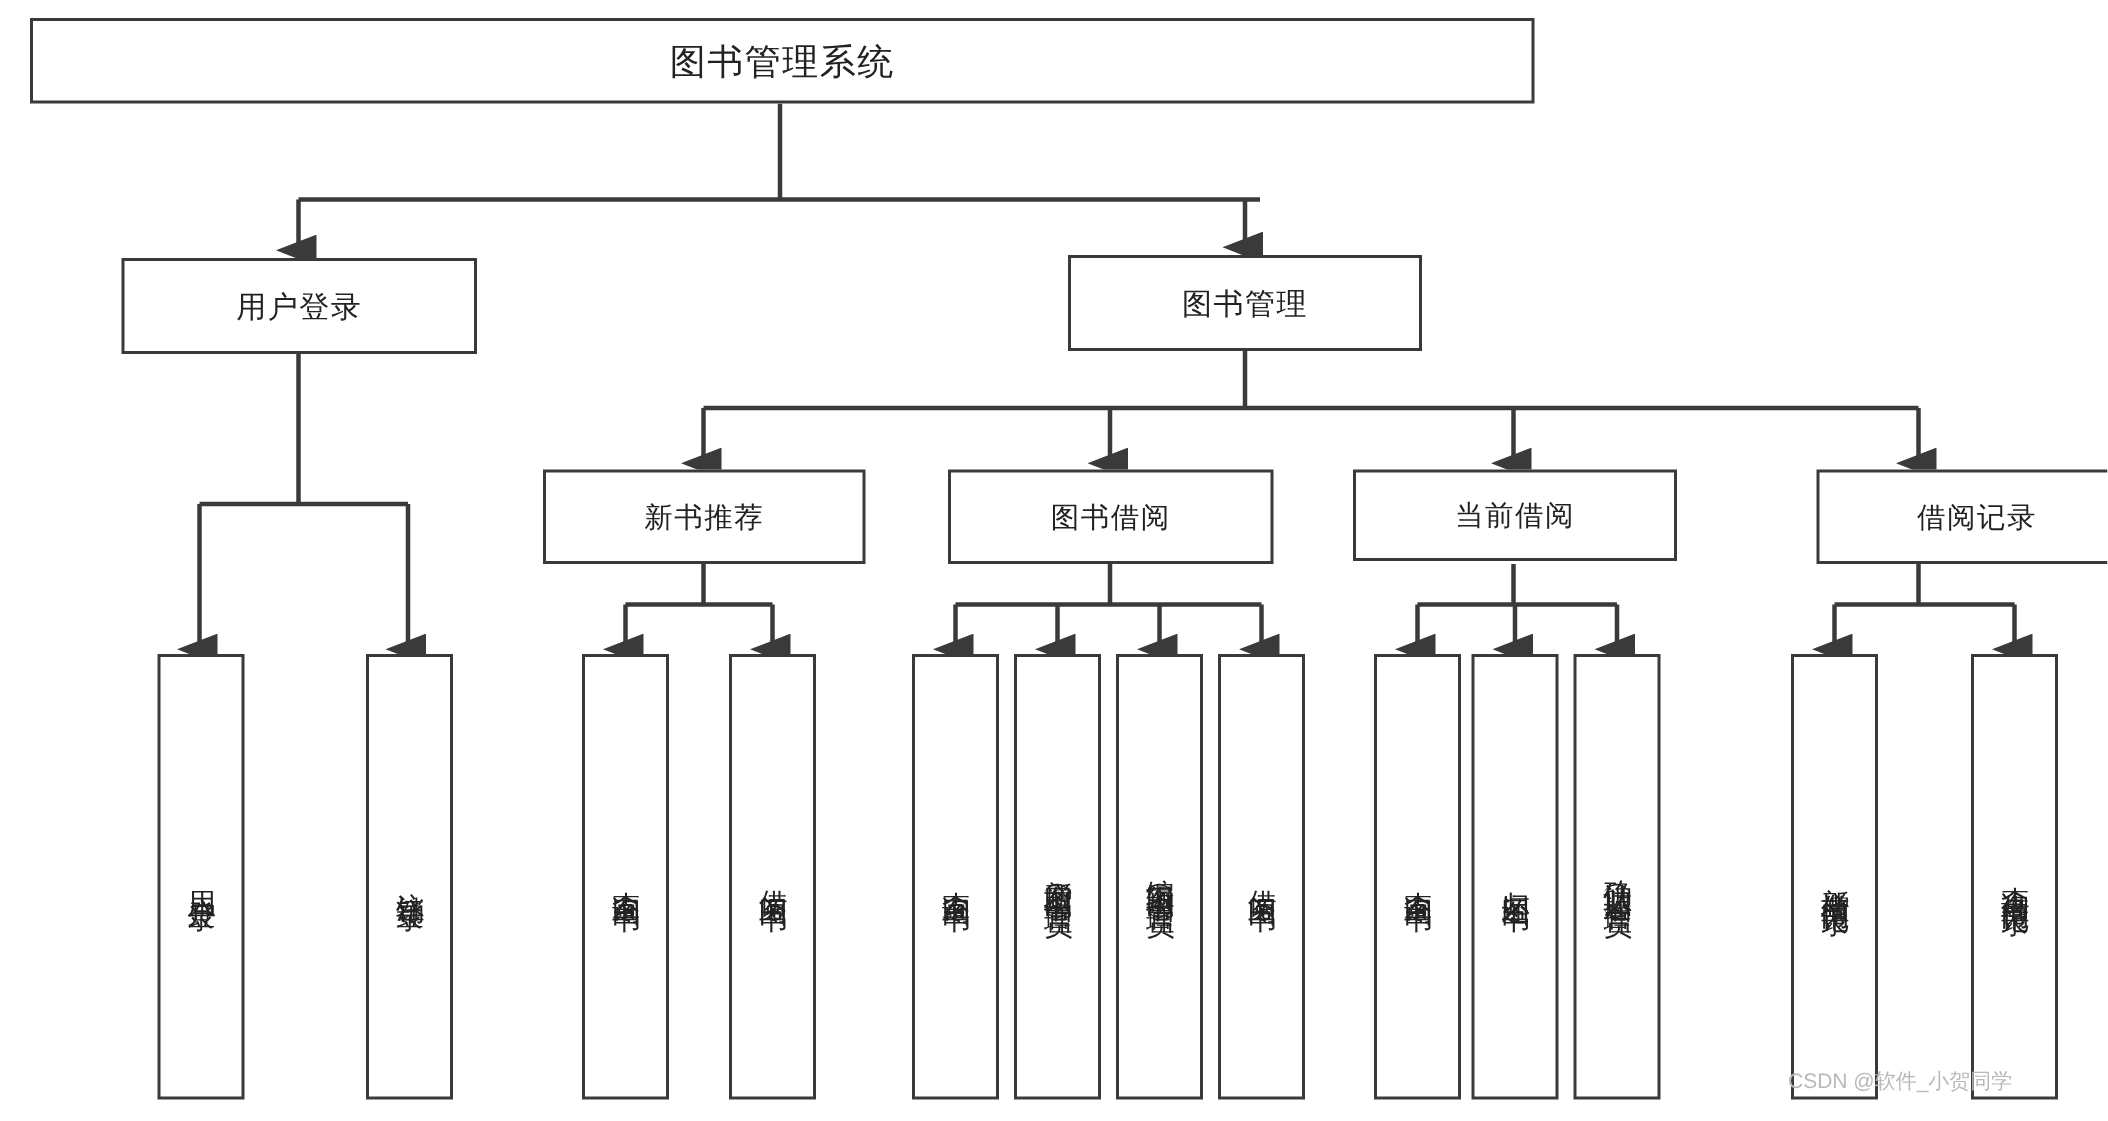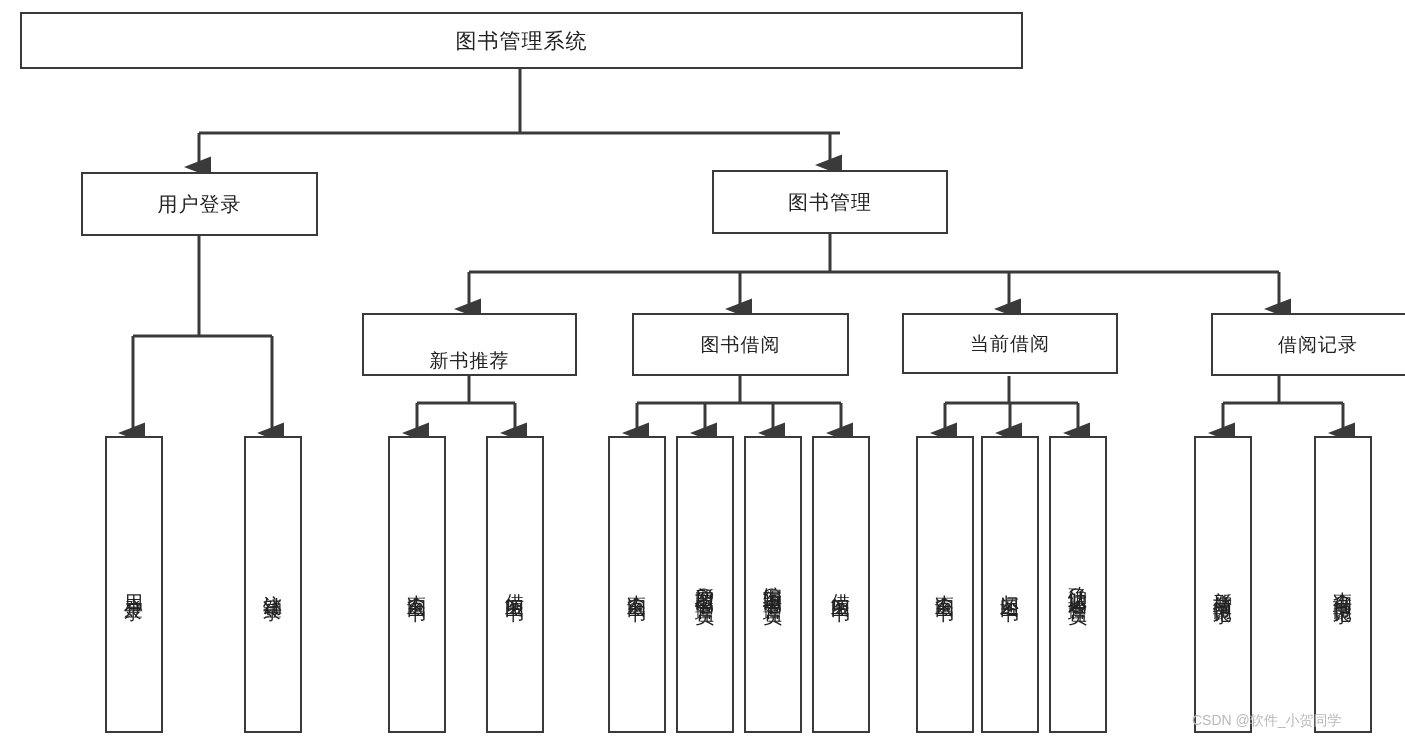--- a/index.html
+++ b/index.html
@@ -31,21 +31,21 @@
     box-sizing: border-box;
     background: #ffffff;
     border: 2px solid #3a3a3a;
     display: flex;
     align-items: center;
     justify-content: center;
     color: #222222;
     z-index: 2;
   }
   .node.root {
-    font-size: 21px;
+    font-size: 24px;
   }
   .node.level1 {
     font-size: 20px;
   }
   .node.level2 {
     font-size: 19px;
   }
   .node.leaf {
     font-size: 19px;
     padding: 4px 0;
@@ -130,21 +130,21 @@
     <span class="hlabel">图书管理系统</span>
   </div>
 
   <div class="node level1" style="left:81px; top:172px; width:237px; height:64px;">
     <span class="hlabel">用户登录</span>
   </div>
   <div class="node level1" style="left:712px; top:170px; width:236px; height:64px;text-align:center;">
     <span class="hlabel">图书管理</span>
   </div>
 
-  <div class="node level2" style="left:362px; top:313px; width:215px; height:63px;align-items:flex-end;">
+  <div class="node level2" style="left:362px; top:313px; width:215px; height:63px;">
     <span class="hlabel">新书推荐</span>
   </div>
   <div class="node level2" style="left:632px; top:313px; width:217px; height:63px;">
     <span class="hlabel">图书借阅</span>
   </div>
   <div class="node level2" style="left:902px; top:313px; width:216px; height:61px;">
     <span class="hlabel">当前借阅</span>
   </div>
   <div class="node level2" style="left:1172px; top:313px; width:214px; height:63px;margin-left:39px;">
     <span class="hlabel">借阅记录</span>

